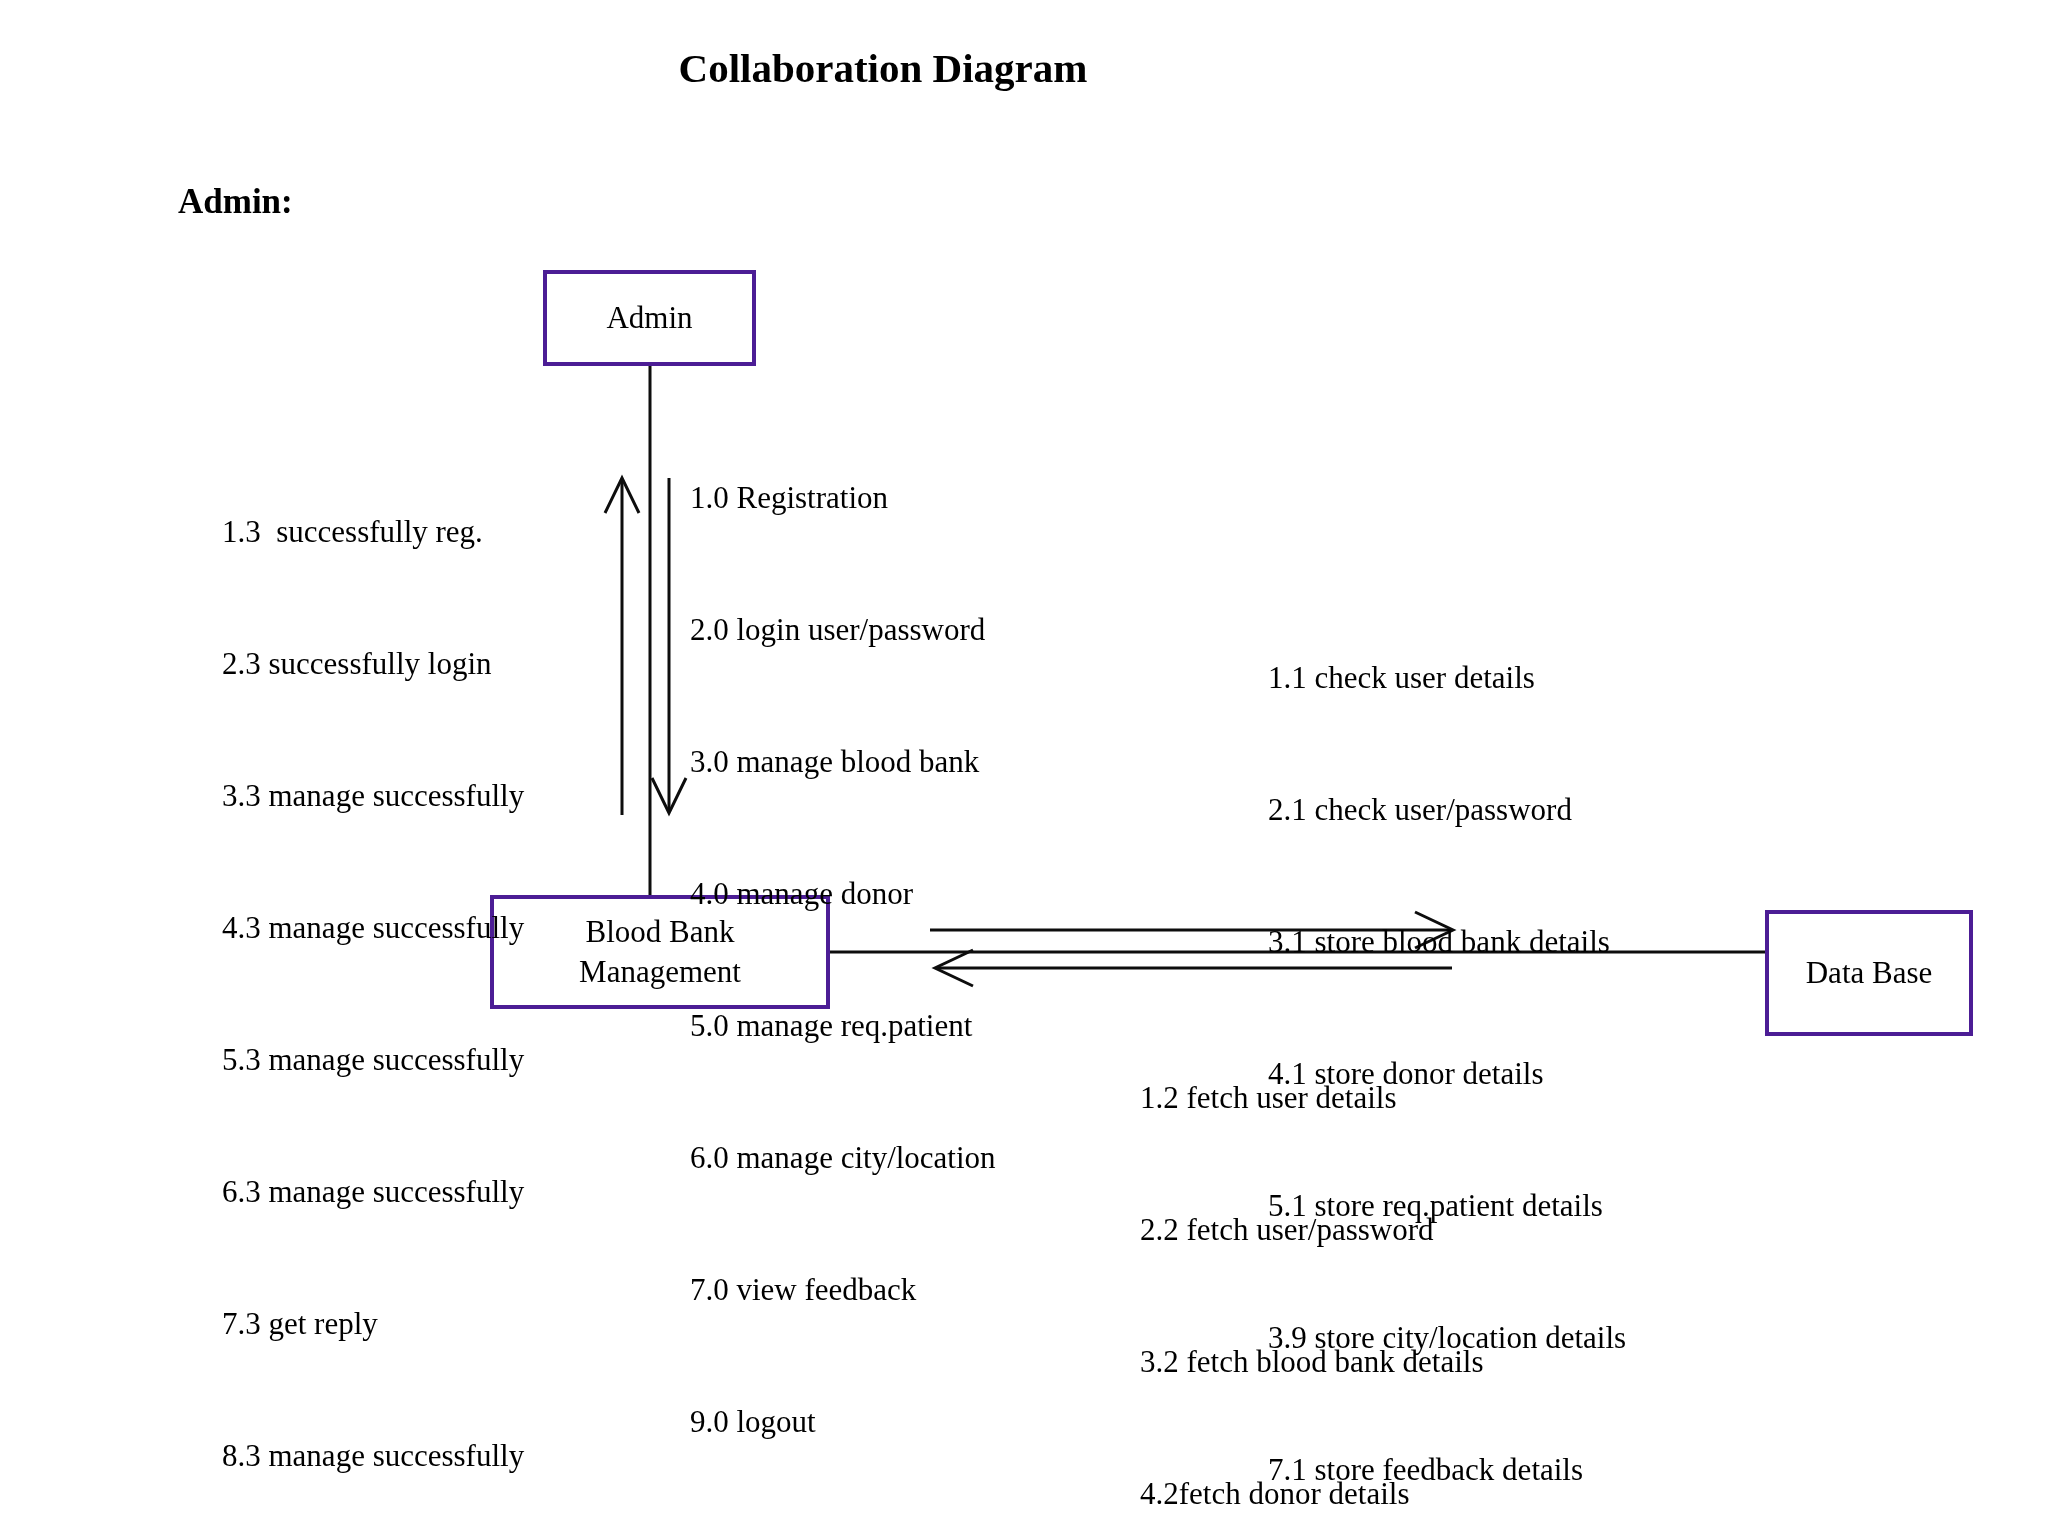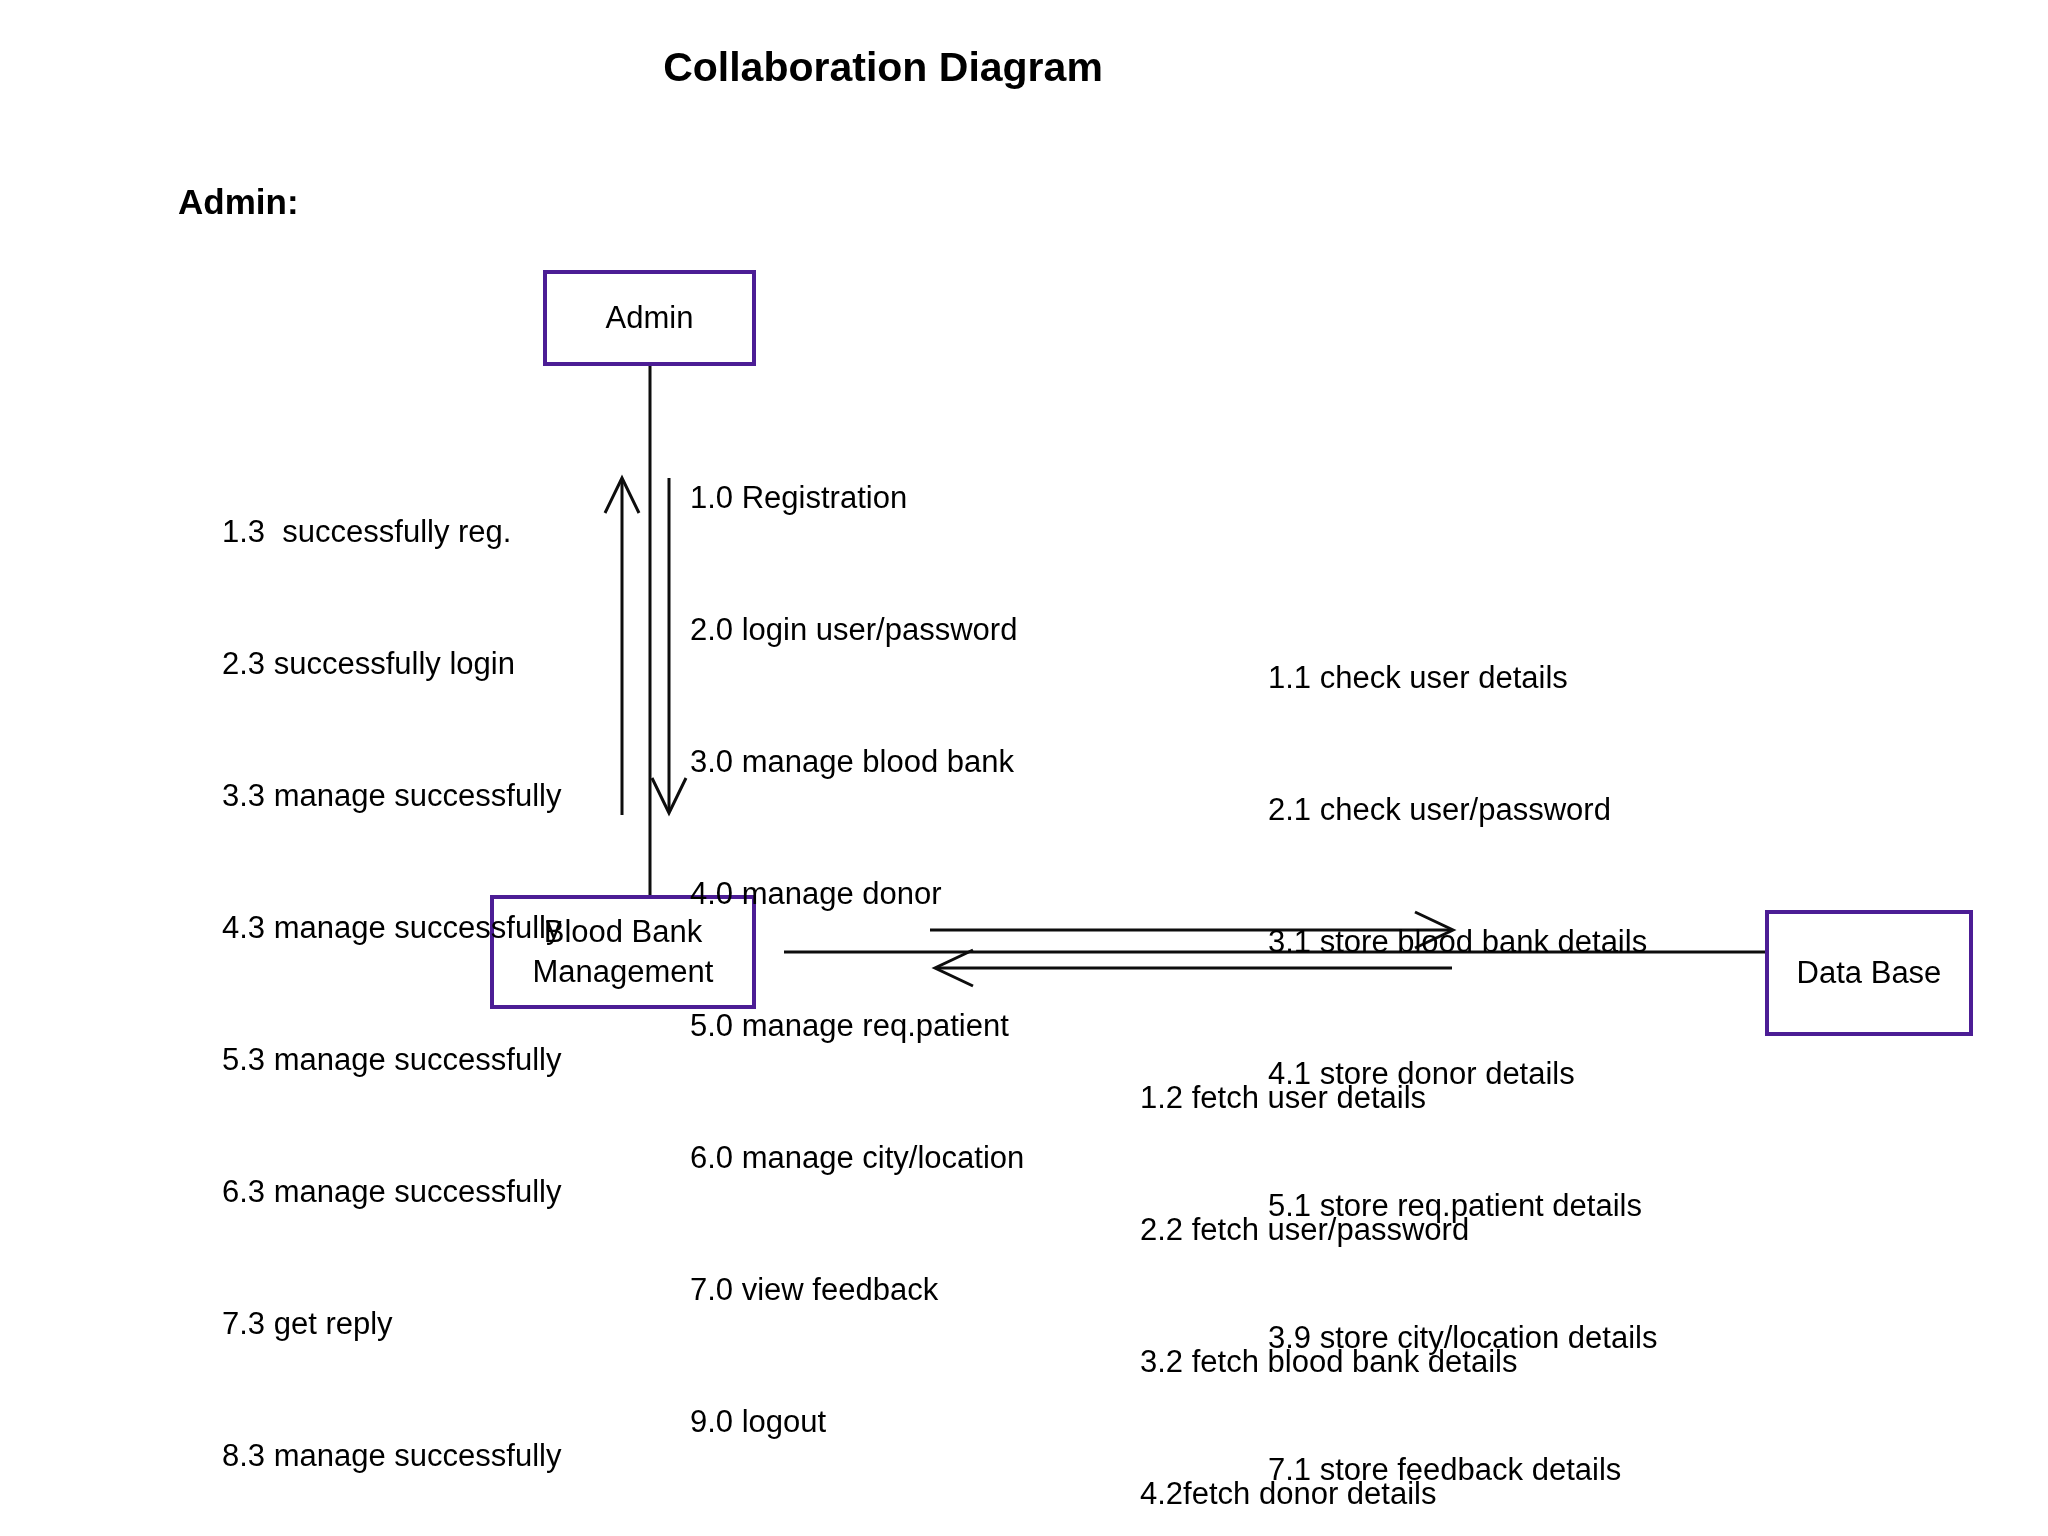--- a/index.html
+++ b/index.html
@@ -5,21 +5,21 @@
   html, body {
     margin: 0;
     padding: 0;
     background: #ffffff;
   }
   .canvas {
     position: relative;
     width: 2048px;
     height: 1536px;
     background: #ffffff;
-    font-family: Liberation Sans, sans-serif;
+    font-family: Liberation Serif, serif;
     color: #000000;
     overflow: hidden;
   }
   .title {
     position: absolute;
     top: 44px;
     left: 883px;
     transform: translateX(-50%);
     font-size: 41px;
     font-weight: bold;
@@ -40,21 +40,21 @@
     display: flex;
     flex-direction: column;
     align-items: center;
     justify-content: center;
     font-size: 31px;
     line-height: 40px;
     text-align: center;
     box-sizing: border-box;
   }
   .node-admin   { left: 543px;  top: 270px; width: 213px; height: 96px;  }
-  .node-bbm     { left: 490px;  top: 895px; width: 266px; height: 114px; }
+  .node-bbm     { left: 490px;  top: 895px; width: 340px; height: 114px; }
   .node-db      { left: 1765px; top: 910px; width: 208px; height: 126px; }
   .connector-layer {
     position: absolute;
     left: 0; top: 0;
     width: 2048px;
     height: 1536px;
   }
   .msg-list {
     position: absolute;
     font-size: 31px;

